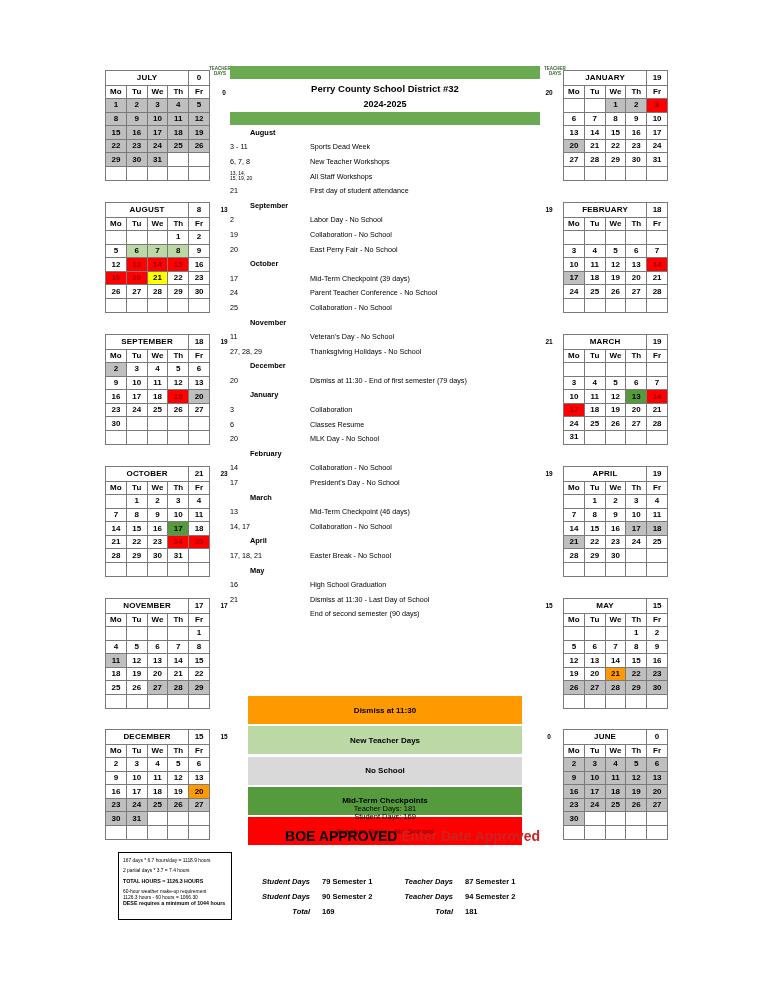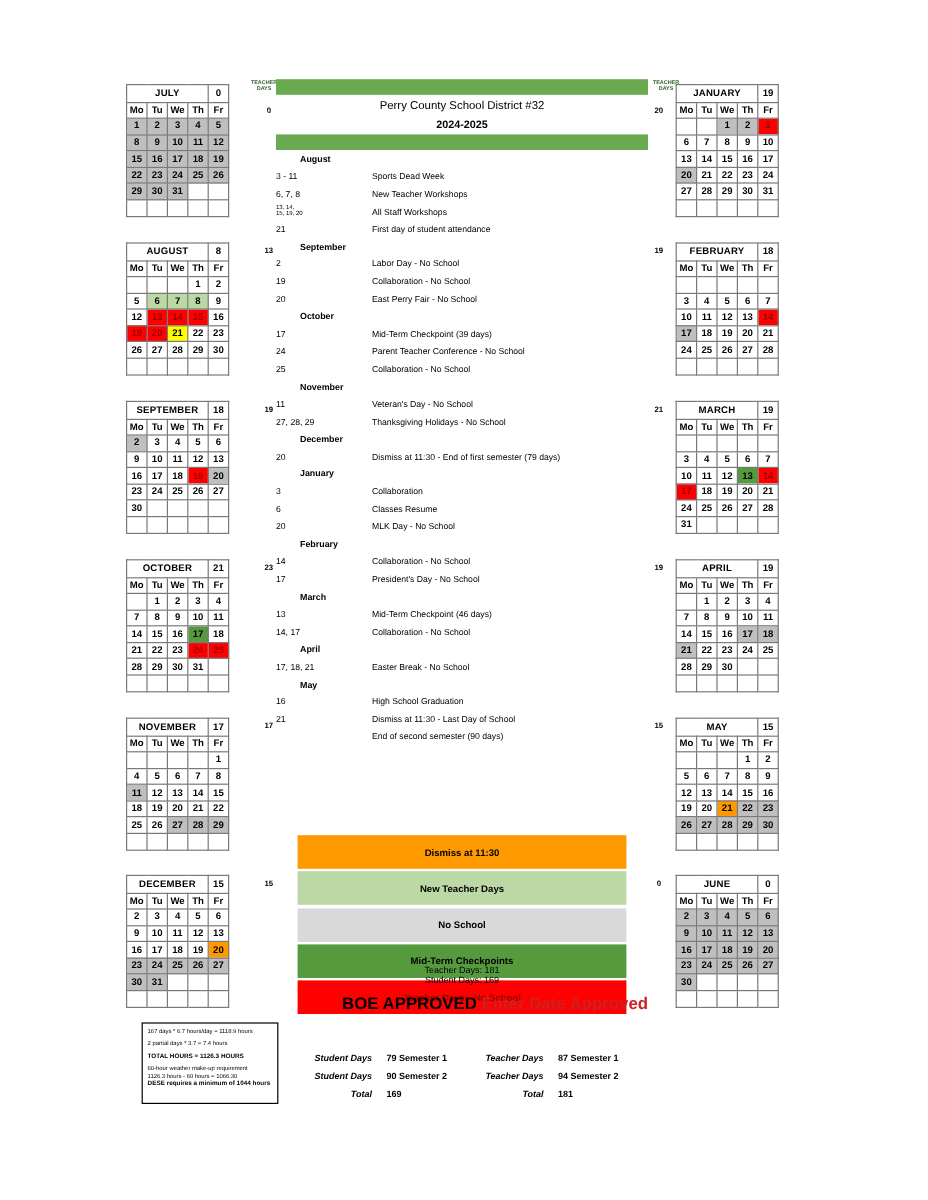--- a/index.html
+++ b/index.html
@@ -3,21 +3,21 @@
 <meta charset="utf-8">
 <style>
   html,body{margin:0;padding:0;background:#fff;}
   #cal{position:relative;width:773px;height:1000px;background:#ffffff;
        font-family:"Liberation Sans",sans-serif;color:#000;overflow:hidden;}
 
   
   .month{position:absolute;width:105px;}
   .month.left{left:105px;}
   .month.right{left:563px;}
-  .month table{border-collapse:collapse;table-layout:fixed;width:86px;}
+  .month table{border-collapse:collapse;table-layout:fixed;width:105px;}
   .month td{border:1px solid #7a7a7a;height:12.6px;padding:0;font-size:8px;
             font-weight:bold;text-align:center;line-height:1;background:#fff;color:#000;}
   .month tr.mh td{height:13.5px;}
   .mname{text-align:left;padding-left:3px;font-size:8.5px;letter-spacing:.2px;}
   .mcount{text-align:right;padding-right:3px;}
   .c.g{background:#BFBFBF;}
   .c.r{background:#FF0000;color:#990000;}
   .c.y{background:#FFFF00;}
   .c.o{background:#FF9900;}
   .c.n{background:#BCD8A5;}
@@ -25,21 +25,21 @@
   .tdn{position:absolute;left:107px;top:4px;width:24px;text-align:center;
        font-size:6.5px;font-weight:bold;}
   .month.right .tdn{left:-26px;}
   .tdn.low{top:19px;}
   .gutter-label{position:absolute;width:22px;font-size:4.5px;line-height:5px;
        font-weight:bold;text-align:center;color:#33642d;}
 
   
   .bar{position:absolute;left:230px;width:310px;height:13px;background:#6AAA50;}
   #title{position:absolute;left:230px;top:83px;width:310px;text-align:center;
-         font-size:9.5px;font-weight:normal;}
+         font-size:9.5px;font-weight:bold;}
   #year{position:absolute;left:230px;top:99px;width:310px;text-align:center;
         font-size:9px;font-weight:bold;}
 
   
   #events{position:absolute;left:230px;top:125px;width:300px;}
   .ev-row{display:flex;align-items:center;height:14.6px;font-size:7.2px;}
   .ev-month{font-weight:bold;padding-left:20px;font-size:7.4px;}
   .ev-dates{width:66px;flex:none;}
   .ev-dates.small{font-size:5px;line-height:5px;white-space:pre-line;}
   .ev-desc{margin-left:14px;}

